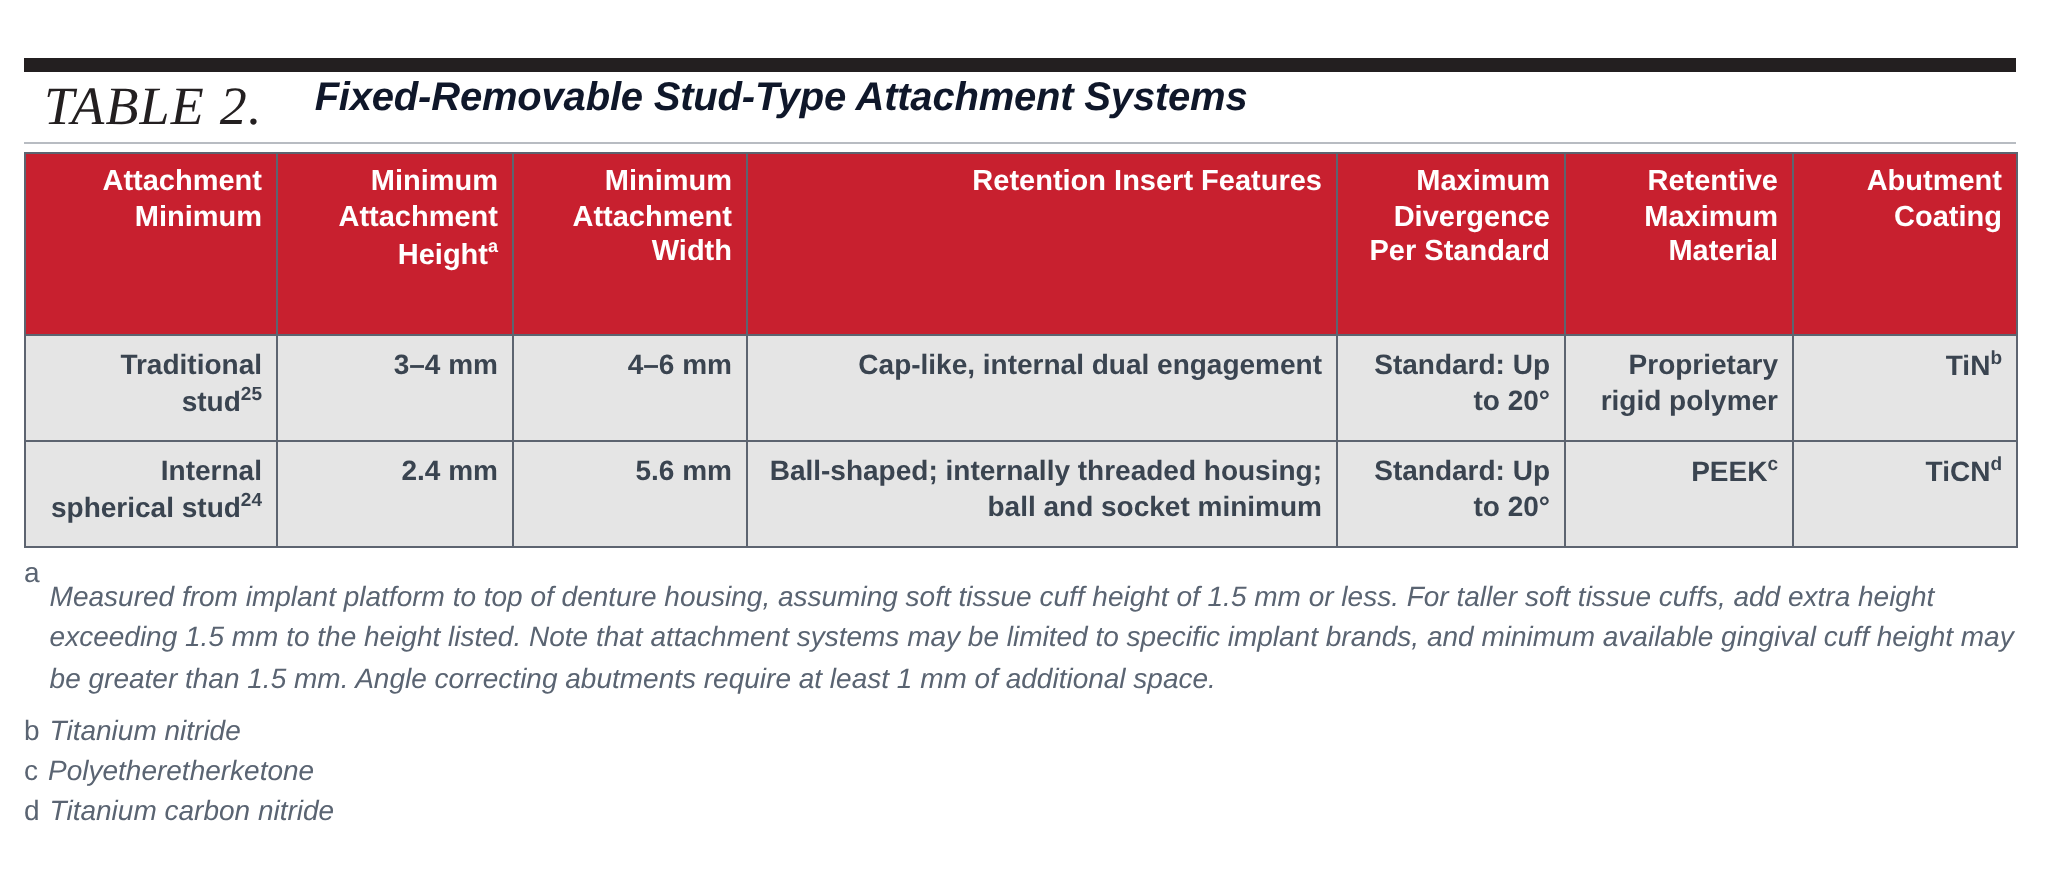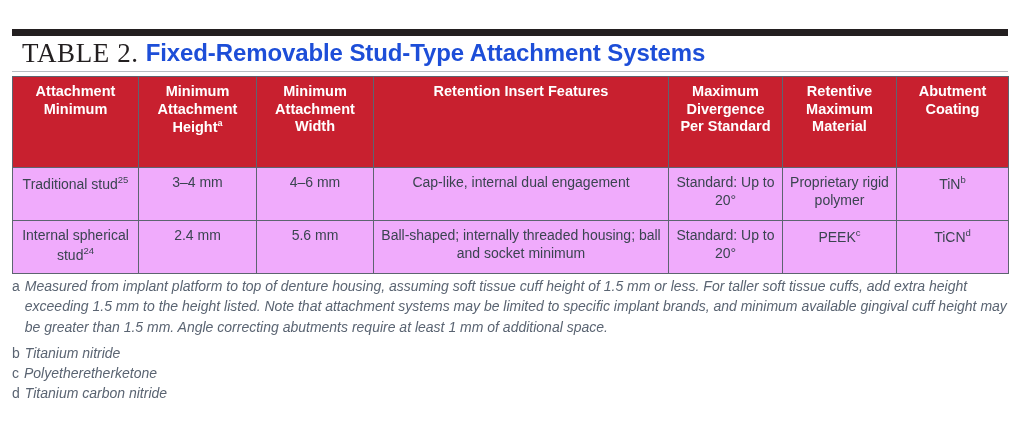--- a/index.html
+++ b/index.html
@@ -30,36 +30,37 @@
     height: 7px;
     background: #231f20;
   }
   .title-row {
     position: absolute;
     left: 22px;
     top: 38px;
     width: 990px;
     height: 30px;
     display: flex;
-    align-items: center;
+    align-items: flex-start;
     white-space: nowrap;
+    font-style: italic;
   }
   .title-serif {
     font-family: "Liberation Serif", serif;
     font-size: 27px;
     letter-spacing: 0.6px;
     color: #231f20;
     font-weight: 400;
   }
   .title-sans {
     font-family: "Liberation Sans", sans-serif;
-    font-size: 24px;
-    font-weight: bold;
-    color: #1d4ed8;
-    margin-left: 7px;
+    font-size: 20px;
+    font-weight: bold;
+    color: #0f172a;
+    margin-left: 26px;
     letter-spacing: -0.1px;
   }
   .title-rule-bottom {
     position: absolute;
     left: 12px;
     top: 71px;
     width: 996px;
     height: 1px;
     background: #b8bcc2;
   }
@@ -75,42 +76,43 @@
     border-collapse: collapse;
     width: 996px;
     table-layout: fixed;
     border: 1px solid #5d6470;
   }
   table.data-table th,
   table.data-table td {
     border: 1px solid #5d6470;
     vertical-align: top;
     padding: 6px 7px 8px 7px;
-    text-align: center;
+    text-align: right;
   }
   thead th {
     background: #c8202f;
     color: #ffffff;
     font-size: 14.5px;
     font-weight: bold;
     line-height: 1.22;
     height: 76px;
     border-color: #231f20;
   }
   thead th .sup {
     font-size: 9px;
     vertical-align: super;
     font-weight: bold;
   }
   tbody td {
-    background: #f0abfc;
+    background: #e5e5e5;
     color: #3a4450;
     font-size: 14px;
     line-height: 1.26;
     height: 38px;
+    font-weight: bold;
   }
   tbody td .sup {
     font-size: 9.5px;
     vertical-align: super;
   }
 
   
   col.c0 { width: 126px; }
   col.c1 { width: 118px; }
   col.c2 { width: 117px; }
@@ -139,21 +141,21 @@
     flex: 0 0 auto;
     padding-right: 5px;
     line-height: 1.45;
   }
   .fn-text {
     font-style: italic;
     font-size: 14px;
     line-height: 1.45;
     flex: 1 1 auto;
   }
-  .fn-a .fn-text { text-indent: 0; }
+  .fn-a .fn-text { text-indent: 0; margin-top: 12px; }
   .fn-a { margin-bottom: 6px; }
   .fn-short { margin-bottom: 0px; }
   .fn-short .fn-text { white-space: nowrap; }
 </style>
 </head>
 <body>
 
 <div id="page">
 
   <div class="title-rule-top"></div>

